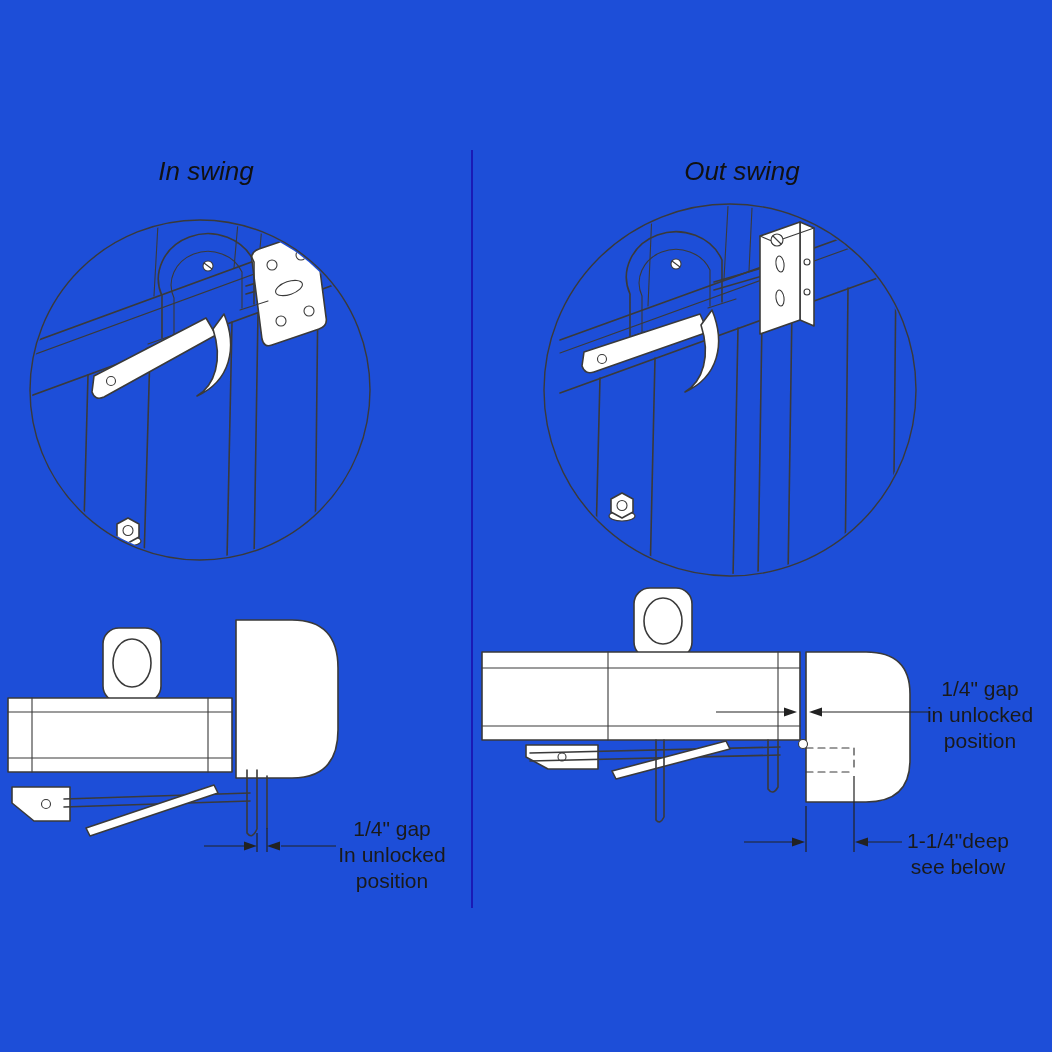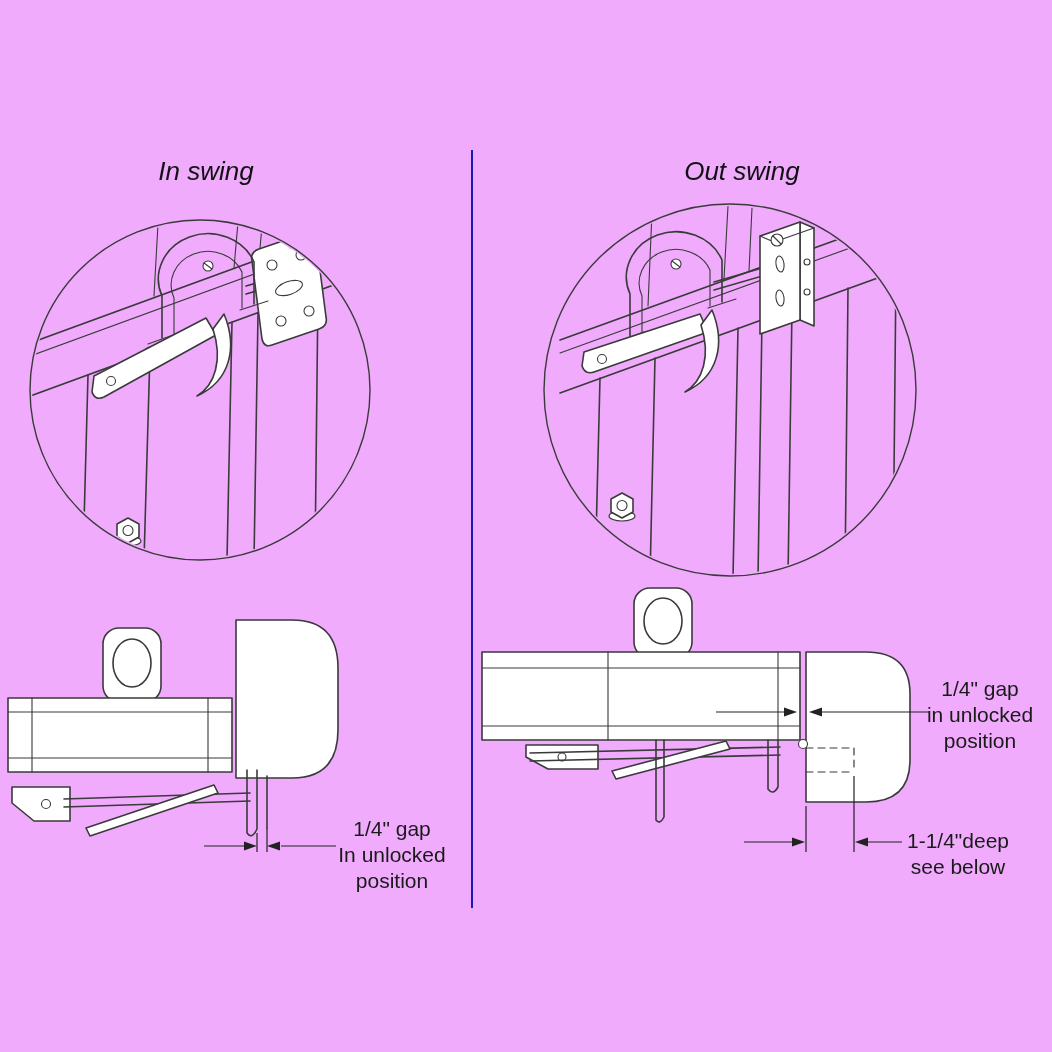--- a/index.html
+++ b/index.html
@@ -1,16 +1,16 @@
 <!DOCTYPE html>
 <html><head>
 <meta charset="utf-8">
 <style>
   html,body{margin:0;padding:0;background:#ffffff;}
-  .canvas{position:relative;width:1052px;height:1052px;background:#f0abfc;overflow:hidden;}
+  .canvas{position:relative;width:1052px;height:1052px;background:#1d4ed8;overflow:hidden;}
   svg{display:block;}
   svg text{font-family:"Liberation Sans", sans-serif;}
   .ln{fill:none;stroke:#3a3a3a;stroke-width:1.6;stroke-linecap:round;stroke-linejoin:round;}
   .lnf{fill:#ffffff;stroke:#3a3a3a;stroke-width:1.6;stroke-linecap:round;stroke-linejoin:round;}
   .thin{stroke-width:1.1;}
   .dash{stroke-dasharray:7 5;stroke-width:1.2;}
   .dim{fill:none;stroke:#222222;stroke-width:1.2;}
   .arrow{fill:#222222;stroke:none;}
   text.note{font-size:21px;fill:#1a1a1a;}
   text.title{font-size:26px;font-style:italic;fill:#111111;}

